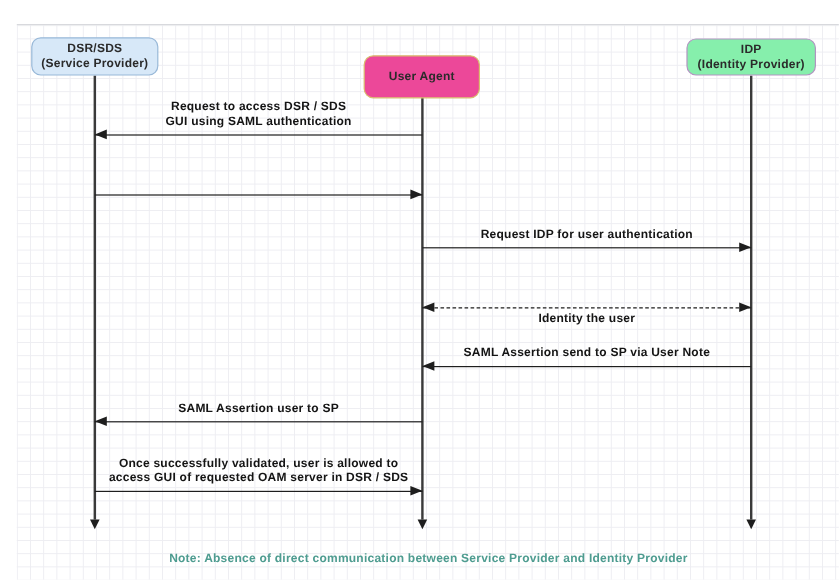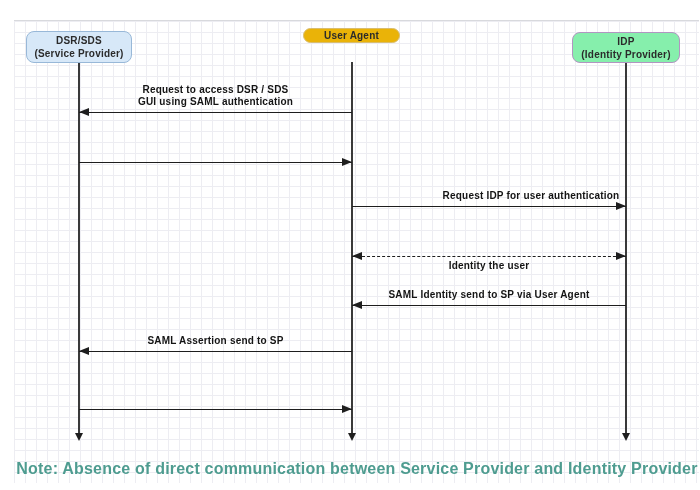--- a/index.html
+++ b/index.html
@@ -17,59 +17,61 @@
             border-right:4.5px solid transparent;border-top:8px solid #1e1e1e;z-index:2;}
   .msg-label{position:absolute;font-size:10px;line-height:12px;font-weight:600;color:#141414;
              text-align:center;white-space:pre-line;letter-spacing:.2px;z-index:2;}
   .msg-line{position:absolute;height:0;z-index:2;}
   .ah{position:absolute;width:0;height:0;z-index:2;}
   .ah-left{border-top:4.5px solid transparent;border-bottom:4.5px solid transparent;
            border-right:10px solid #1e1e1e;}
   .ah-right{border-top:4.5px solid transparent;border-bottom:4.5px solid transparent;
             border-left:10px solid #1e1e1e;}
   #note{position:absolute;left:14px;top:460px;width:686px;text-align:center;
-        font-size:16px;font-weight:700;letter-spacing:.2px;z-index:3;}
+        font-size:10px;font-weight:700;letter-spacing:.2px;z-index:3;}
 </style>
 </head>
 <body>
 
 <div id="stage">
   <div id="grid"></div>
   <div id="note" style="color: rgb(78, 156, 144);">Note: Absence of direct communication between Service Provider and Identity Provider</div>
 <div class="actor-box" style="left: 26px; top: 31px; width: 106px; height: 32px; background: rgb(215, 232, 248); border-color: rgb(152, 184, 216);">
       <span class="actor-label">DSR/SDS
 (Service Provider)</span>
     </div>
     <div class="lifeline" style="left: 78.25px; top: 63px; height: 370px; background: rgb(58, 58, 58);"></div>
     <div class="ll-arrow" style="left: 74.5px; top: 433px;"></div>
-    <div class="actor-box" style="left: 303px; top: 28px; width: 97px; height: 15px; background: #eab308; border-color: rgb(217, 189, 110);">
+    <div class="actor-box" style="left: 303px; top: 46px; width: 97px; height: 36px; background: #ec4899; border-color: rgb(217, 189, 110);">
       <span class="actor-label">User Agent</span>
     </div>
     <div class="lifeline" style="left: 351.25px; top: 62px; height: 371px; background: rgb(58, 58, 58);"></div>
     <div class="ll-arrow" style="left: 347.5px; top: 433px;"></div>
     <div class="actor-box" style="left: 572px; top: 32px; width: 108px; height: 31px; background: #86efac; border-color: rgb(177, 149, 193);">
       <span class="actor-label">IDP
 (Identity Provider)</span>
     </div>
     <div class="lifeline" style="left: 625.25px; top: 63px; height: 370px; background: rgb(58, 58, 58);"></div>
     <div class="ll-arrow" style="left: 621.5px; top: 433px;"></div>
     <div class="msg-label" style="left: 79px; width: 273px; top: 84px;">Request to access DSR / SDS
 GUI using SAML authentication</div>
     <div class="msg-line" style="left: 79px; width: 273px; top: 112px; border-top: 1.4px solid rgb(30, 30, 30);"></div>
     <div class="ah ah-left" style="left: 79px; top: 108px;"></div>
     <div class="msg-line" style="left: 79px; width: 273px; top: 162px; border-top: 1.4px solid rgb(30, 30, 30);"></div>
     <div class="ah ah-right" style="left: 342px; top: 158px;"></div>
-    <div class="msg-label" style="left: 352px; width: 274px; top: 190px; padding-left: 42px;">Request IDP for user authentication</div>
+    <div class="msg-label" style="left: 352px; width: 274px; top: 190px;">Request IDP for user authentication</div>
     <div class="msg-line" style="left: 352px; width: 274px; top: 206px; border-top: 1.4px solid rgb(30, 30, 30);"></div>
     <div class="ah ah-right" style="left: 616px; top: 202px;"></div>
     <div class="msg-label" style="left: 352px; width: 274px; top: 240px; margin-top: 20px;">Identity the user</div>
     <div class="msg-line" style="left: 352px; width: 274px; top: 256px; border-top: 1.4px dashed rgb(30, 30, 30);"></div>
     <div class="ah ah-left" style="left: 352px; top: 252px;"></div>
     <div class="ah ah-right" style="left: 616px; top: 252px;"></div>
-    <div class="msg-label" style="left: 352px; width: 274px; top: 289px;">SAML Identity send to SP via User Agent</div>
+    <div class="msg-label" style="left: 352px; width: 274px; top: 289px;">SAML Assertion send to SP via User Note</div>
     <div class="msg-line" style="left: 352px; width: 274px; top: 305px; border-top: 1.4px solid rgb(30, 30, 30);"></div>
     <div class="ah ah-left" style="left: 352px; top: 301px;"></div>
-    <div class="msg-label" style="left: 79px; width: 273px; top: 335px;">SAML Assertion send to SP</div>
+    <div class="msg-label" style="left: 79px; width: 273px; top: 335px;">SAML Assertion user to SP</div>
     <div class="msg-line" style="left: 79px; width: 273px; top: 351px; border-top: 1.4px solid rgb(30, 30, 30);"></div>
     <div class="ah ah-left" style="left: 79px; top: 347px;"></div>
+    <div class="msg-label" style="left: 79px; width: 273px; top: 381px;">Once successfully validated, user is allowed to
+access GUI of requested OAM server in DSR / SDS</div>
     <div class="msg-line" style="left: 79px; width: 273px; top: 409px; border-top: 1.4px solid rgb(30, 30, 30);"></div>
     <div class="ah ah-right" style="left: 342px; top: 405px;"></div>
   </div>
 
 </body></html>

